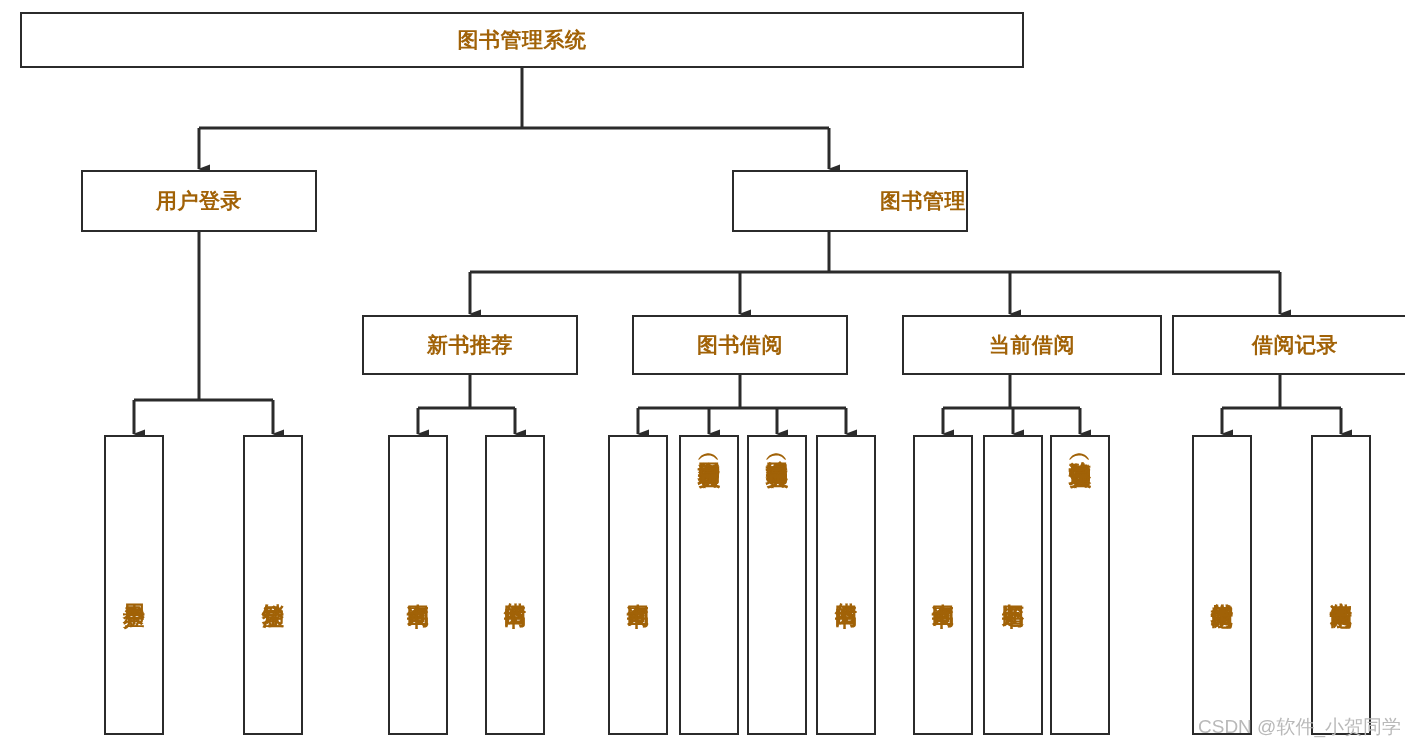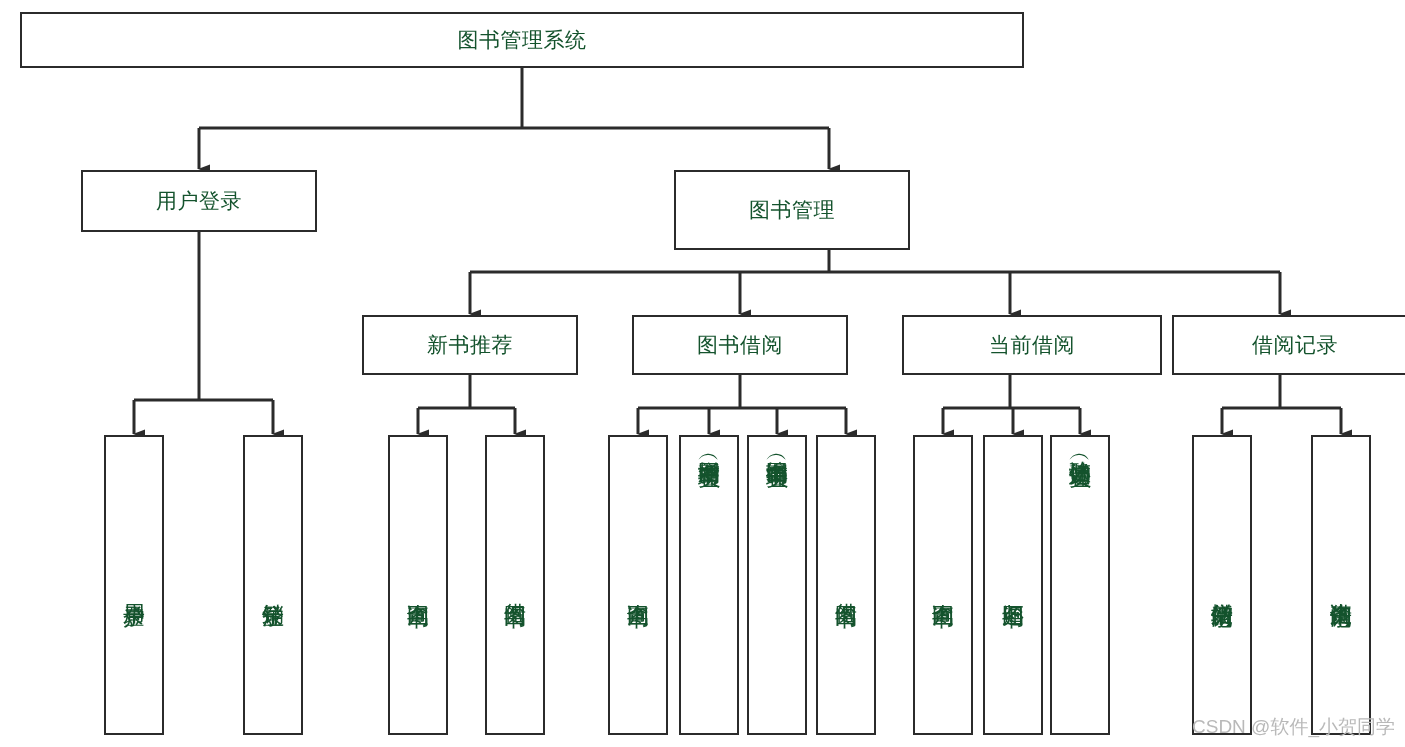--- a/index.html
+++ b/index.html
@@ -27,25 +27,26 @@
   .node-box {
     position: absolute;
     box-sizing: border-box;
     background: #ffffff;
     border: 2px solid #2b2b2b;
     display: flex;
     align-items: center;
     justify-content: center;
   }
   .node-label {
-    color: #14532d;
+    color: #a16207;
     text-align: center;
     line-height: 1.05;
     letter-spacing: 0.5px;
     user-select: none;
+    font-weight: bold;
   }
   .node-root > .node-label,
   .node-l2 > .node-label,
   .node-l3 > .node-label {
     font-size: 21px;
   }
   .node-leaf {
     align-items: flex-start;
     justify-content: center;
     padding-top: 6px;
@@ -64,20 +65,21 @@
   .node-leaf.leaf-centered > .node-label {
     justify-content: center;
   }
   .watermark {
     position: absolute;
     color: #b9b9b9;
     font-size: 19px;
     white-space: nowrap;
     user-select: none;
     pointer-events: none;
+    margin-left: 6px;
   }
 </style>
 </head>
 <body>
 
 <div id="stage">
 
   <svg id="diagram-svg" viewBox="0 0 1405 747" xmlns="http://www.w3.org/2000/svg">
     <defs>
       <marker id="arrowhead" markerWidth="10" markerHeight="12" refX="5" refY="11" orient="auto" markerUnits="userSpaceOnUse">
@@ -121,21 +123,21 @@
       </g>
   </svg>
 
   <div id="nodes-layer">
       <div class="node-box node-root" style="left: 20px; top: 12px; width: 1004px; height: 56px;">
         <span class="node-label">图书管理系统</span>
       </div>
       <div class="node-box node-l2" style="left: 81px; top: 170px; width: 236px; height: 62px;">
         <span class="node-label">用户登录</span>
       </div>
-      <div class="node-box node-l2" style="left: 674px; top: 170px; width: 236px; height: 80px;">
+      <div class="node-box node-l2" style="left: 732px; top: 170px; width: 236px; height: 62px; justify-content: flex-end;">
         <span class="node-label">图书管理</span>
       </div>
       <div class="node-box node-l3" style="left: 362px; top: 315px; width: 216px; height: 60px; justify-content: center;">
         <span class="node-label">新书推荐</span>
       </div>
       <div class="node-box node-l3" style="left: 632px; top: 315px; width: 216px; height: 60px; align-items: center;">
         <span class="node-label">图书借阅</span>
       </div>
       <div class="node-box node-l3" style="left: 902px; top: 315px; width: 260px; height: 60px;">
         <span class="node-label">当前借阅</span>

